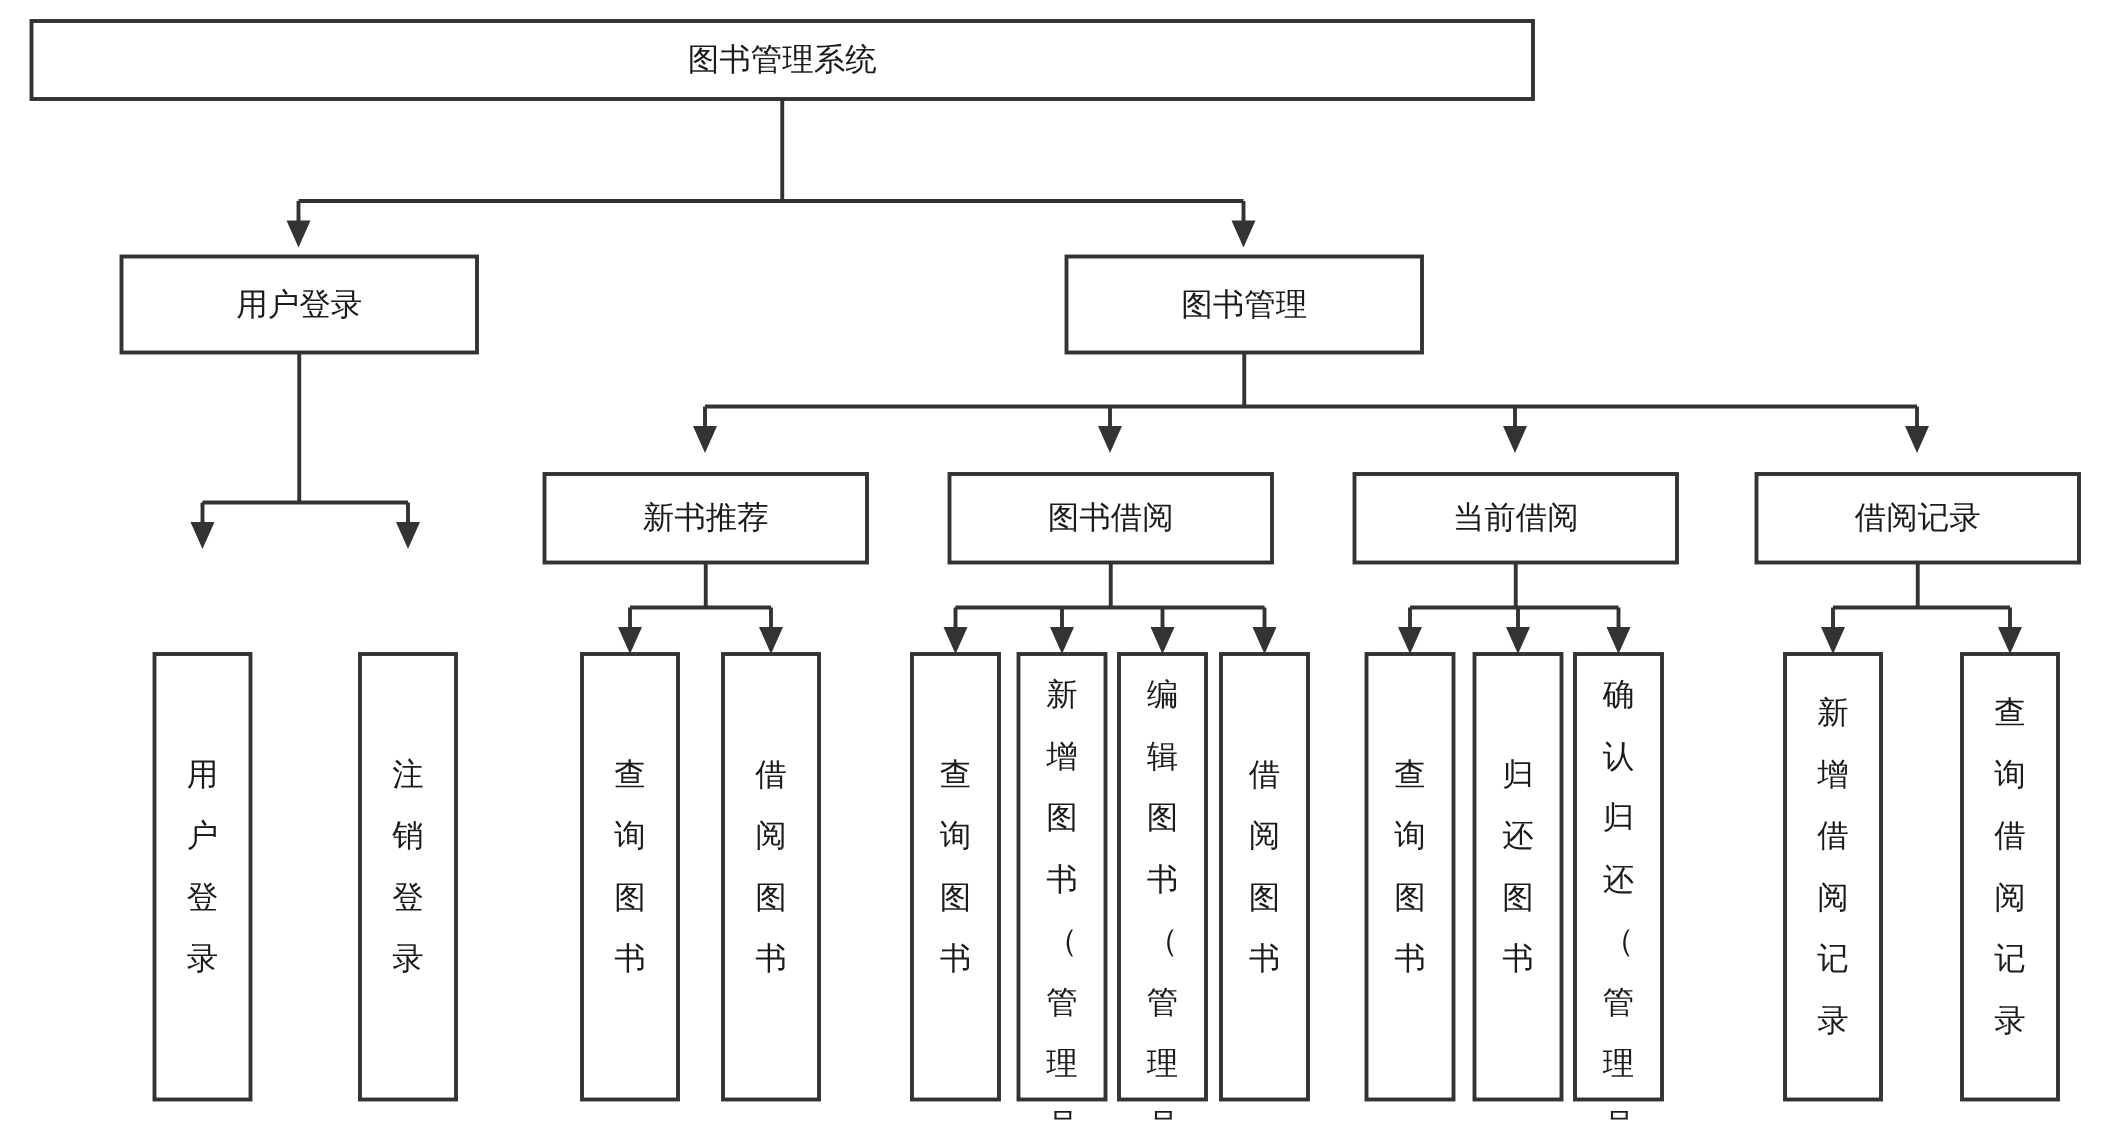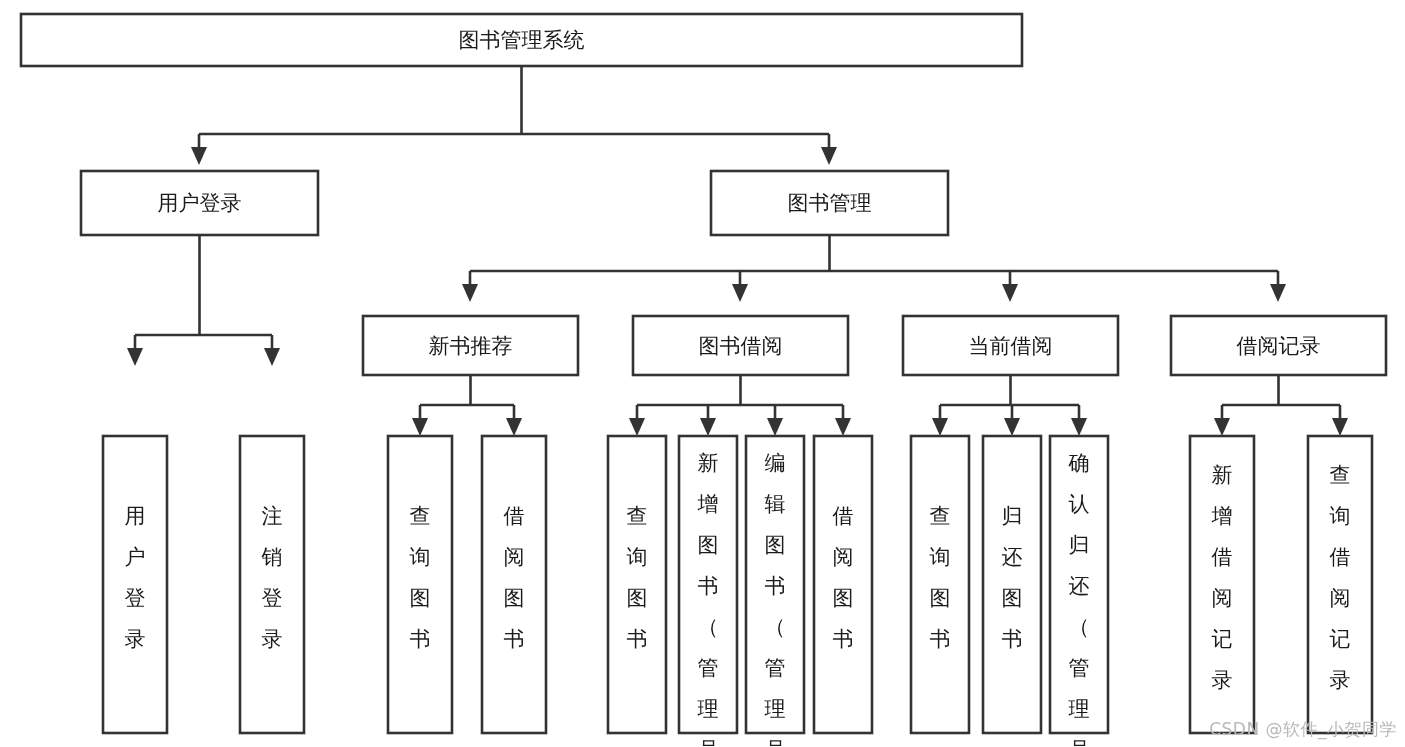--- a/index.html
+++ b/index.html
@@ -217,14 +217,13 @@
         <g>
           <rect class="node-box" x="1190" y="436" width="64" height="297"></rect>
           <text class="node-label-v" x="1222" y="470" transform="translate(0,12)"><tspan x="1222" dy="0">新</tspan><tspan x="1222" dy="41">增</tspan><tspan x="1222" dy="41">借</tspan><tspan x="1222" dy="41">阅</tspan><tspan x="1222" dy="41">记</tspan><tspan x="1222" dy="41">录</tspan></text>
         </g>
         <g>
           <rect class="node-box" x="1308" y="436" width="64" height="297"></rect>
           <text class="node-label-v" x="1340" y="470" transform="translate(0,12)"><tspan x="1340" dy="0">查</tspan><tspan x="1340" dy="41">询</tspan><tspan x="1340" dy="41">借</tspan><tspan x="1340" dy="41">阅</tspan><tspan x="1340" dy="41">记</tspan><tspan x="1340" dy="41">录</tspan></text>
         </g>
       </g>
     </svg>
-  <div class="watermark">CSDN @软件_小贺同学</div>
 </div>
 
 </body></html>

